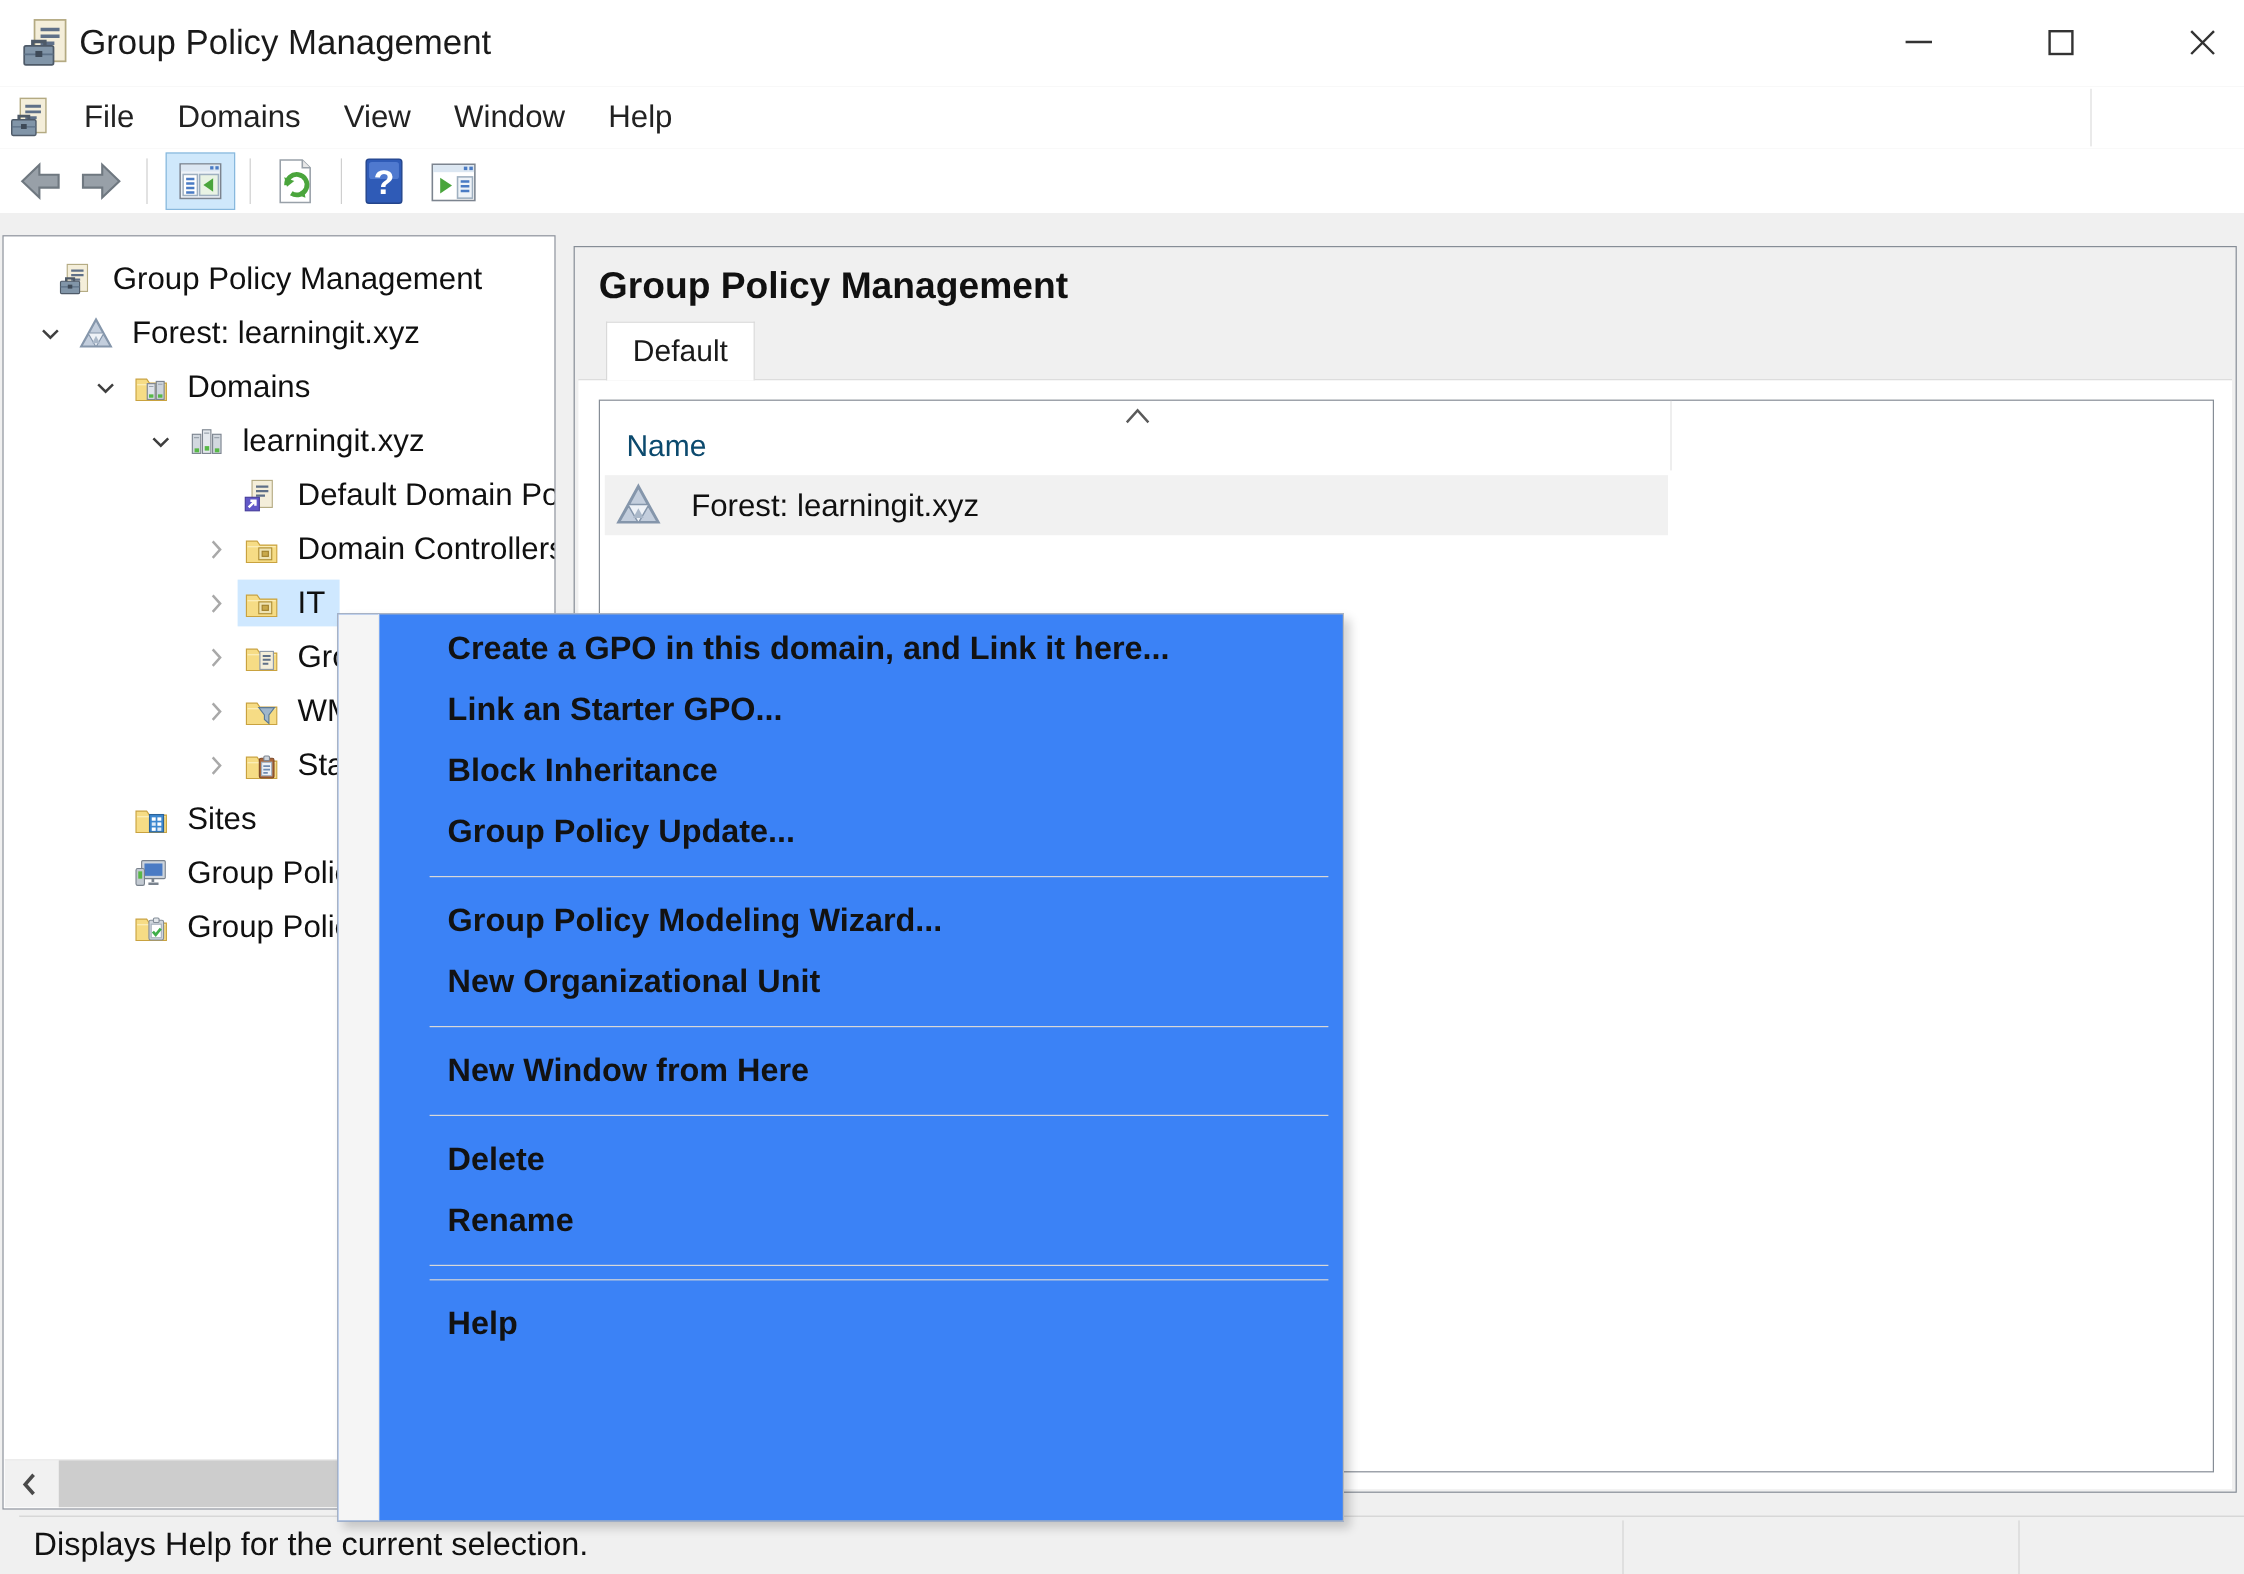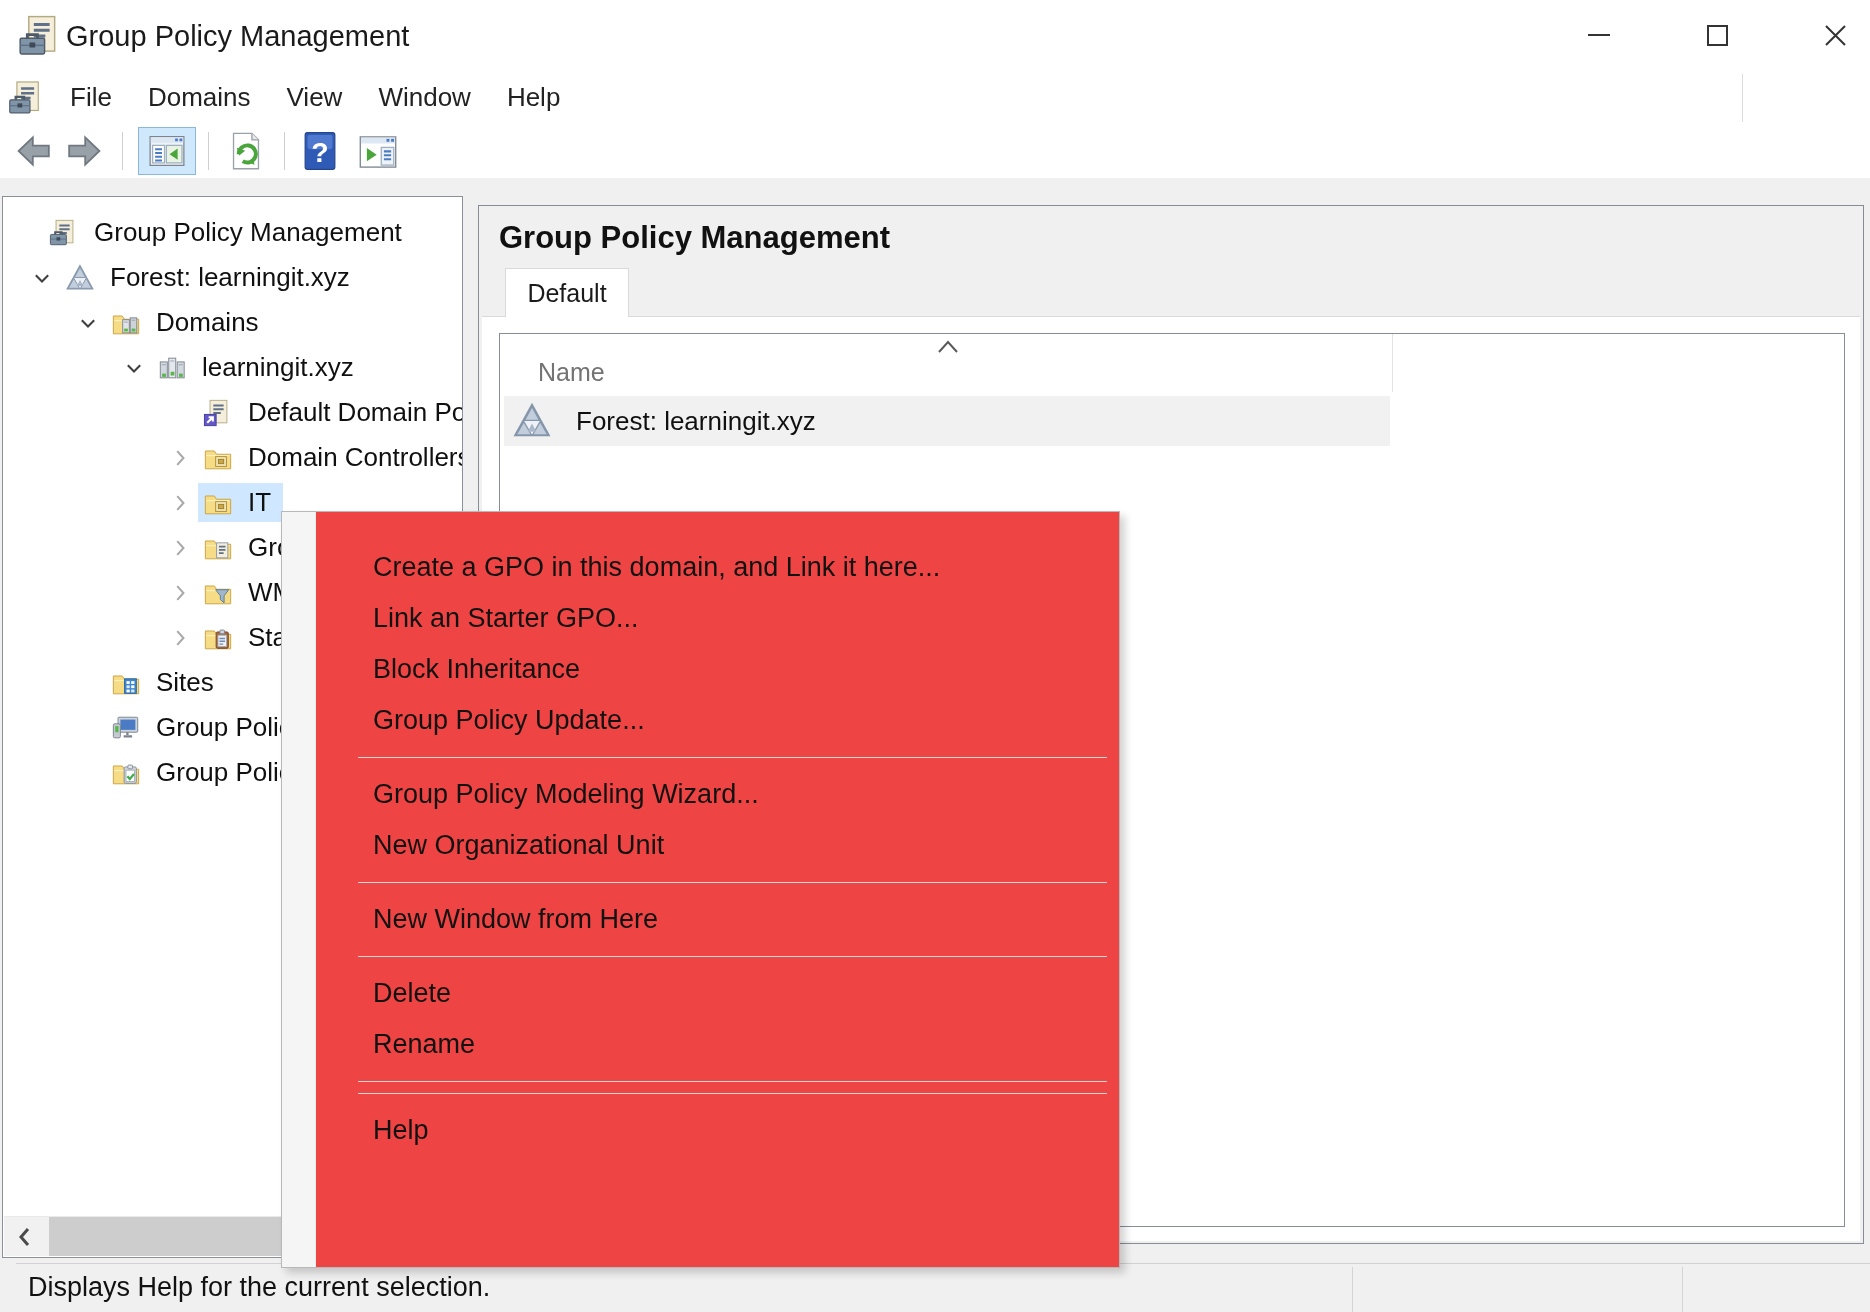--- a/index.html
+++ b/index.html
@@ -52,33 +52,33 @@
   #right-pane{left:478px;top:205px;width:1386px;height:1039px;background:#f0f0f0;
               border:1px solid #868d96;box-sizing:border-box;}
   #rp-title{left:20px;top:14px;font-size:31px;font-weight:bold;color:#111;}
   #rp-tabline{left:3px;top:110px;width:1378px;height:1px;background:#d9d9d9;}
   #rp-tabcontent{left:3px;top:111px;width:1378px;height:924px;background:#fff;}
   #rp-tab{left:26px;top:62px;width:124px;height:49px;background:#fff;border:1px solid #d9d9d9;border-bottom:none;
           box-sizing:border-box;display:flex;align-items:center;justify-content:center;font-size:25px;z-index:2;}
   #listbox{left:20px;top:127px;width:1346px;height:894px;background:#fff;border:1px solid #868d96;box-sizing:border-box;}
   #col-divider{left:892px;top:0;width:1px;height:58px;background:#e3e3e3;}
   #sort-chevron{left:436px;top:5px;width:24px;height:16px;}
-  #col-name{left:38px;top:24px;font-size:25px;color:#737373;}
+  #col-name{left:22px;top:24px;font-size:25px;color:#0c4a6e;}
   #list-row{left:4px;top:62px;width:886px;height:50px;background:#f1f1f1;display:flex;align-items:center;}
   #list-row .ricon{width:40px;height:40px;margin-left:8px;flex:0 0 40px;}
   #list-row .rlabel{margin-left:24px;font-size:26px;color:#101010;}
 
   
   #statusbar{left:16px;top:1263px;width:1870px;height:49px;background:#f0f0f0;border-top:1px solid #d1d1d1;box-sizing:border-box;}
   #status-text{left:12px;top:0;height:48px;line-height:46px;font-size:27px;color:#111;}
   .status-div{top:3px;width:1px;height:45px;background:#d4d4d4;}
 
   
-  #ctxmenu{left:281px;top:511px;width:839px;height:757px;background:#ef4444;border:1px solid #b8b8b8;
-           box-sizing:border-box;box-shadow:5px 5px 8px rgba(0,0,0,.18);z-index:99;padding:30px 0;}
+  #ctxmenu{left:281px;top:511px;width:839px;height:757px;background:#3b82f6;border:1px solid #b8b8b8;
+           box-sizing:border-box;box-shadow:5px 5px 8px rgba(0,0,0,.18);z-index:99;padding:3px 0;font-weight:bold;}
   #ctx-gutter{position:absolute;left:0;top:0;bottom:0;width:33px;background:#f5f5f5;border-right:1px solid #ececec;}
   .menu-item{position:relative;height:51px;line-height:51px;padding-left:91px;font-size:27px;color:#121212;}
   .menu-sep{position:relative;height:1px;background:#d8d8d8;margin:11px 12px 11px 76px;}
 </style>
 </head>
 <body>
 
 <svg width="0" height="0" style="position:absolute" aria-hidden="true">
 <defs>
   <g id="sym-paper">

